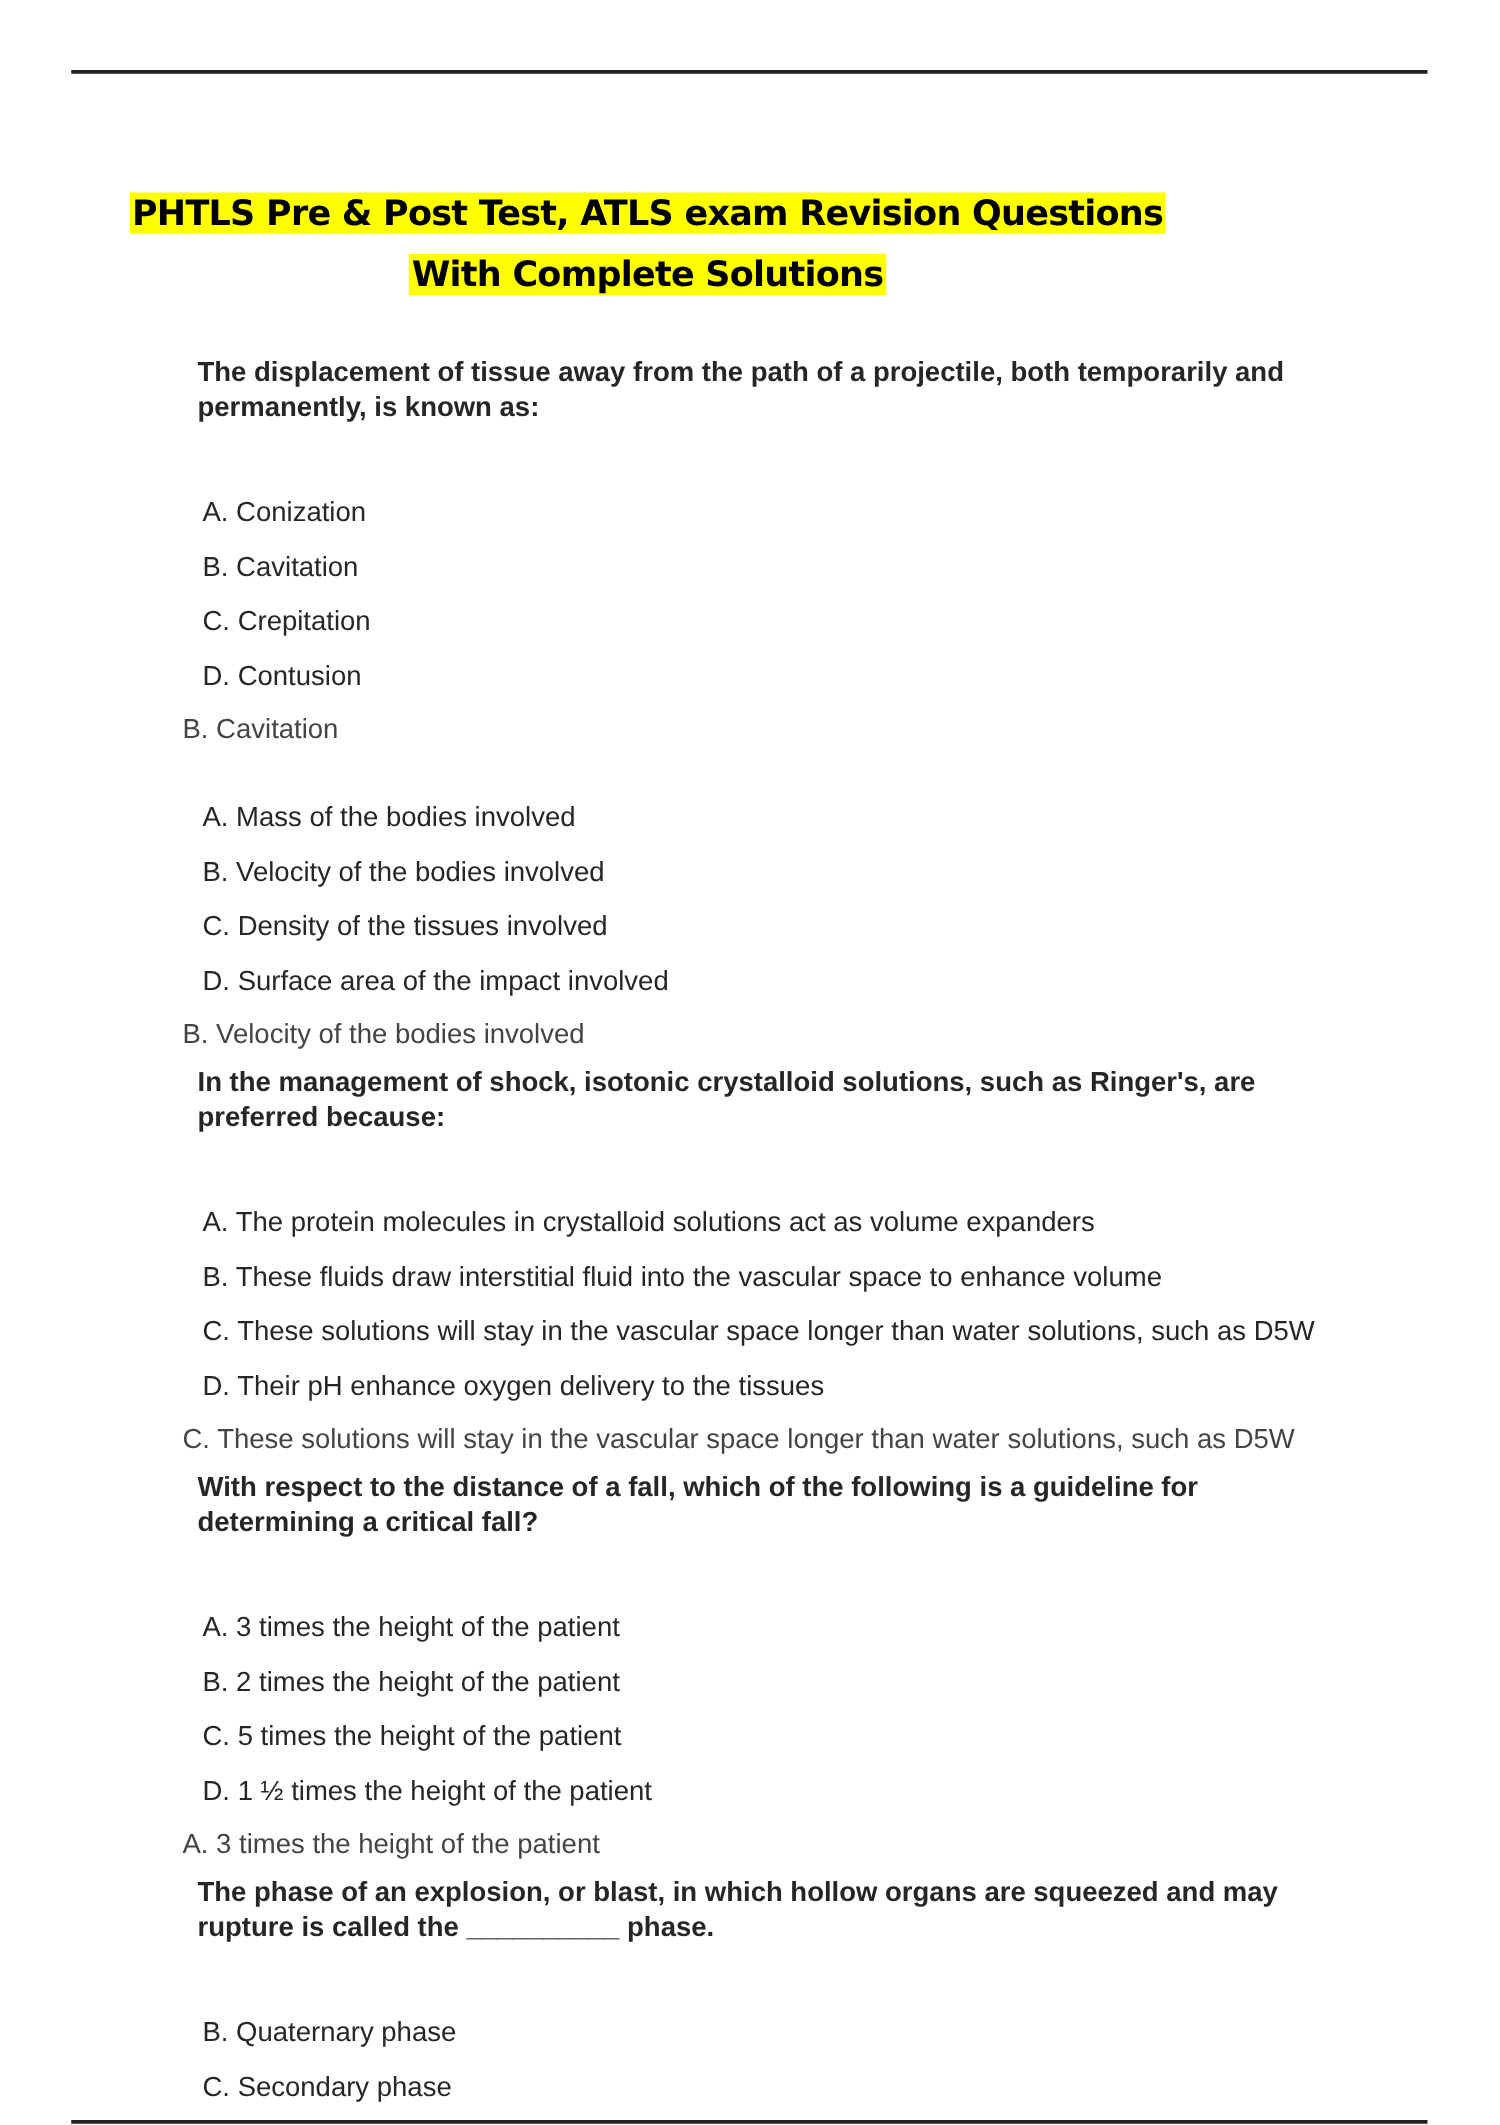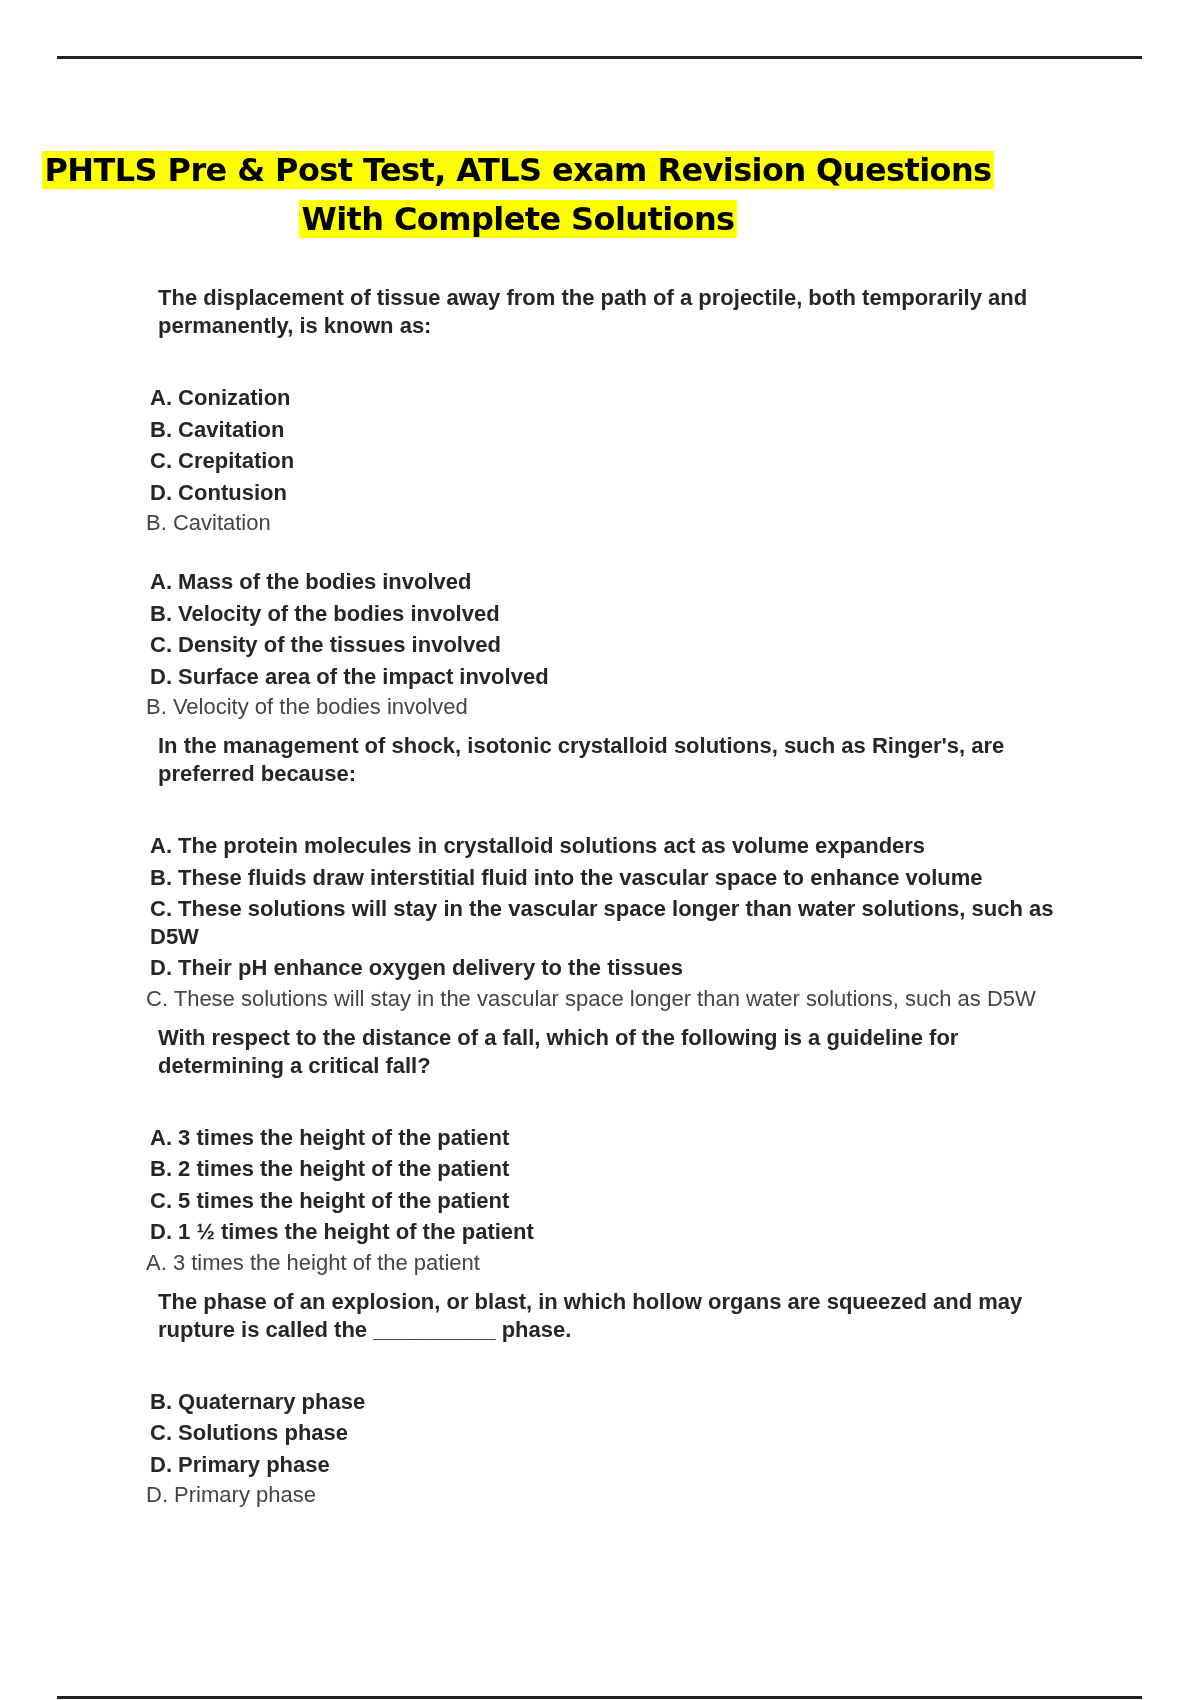--- a/index.html
+++ b/index.html
@@ -2,31 +2,31 @@
 <html><head>
 <meta charset="utf-8">
 <style>
   html, body { margin:0; padding:0; background:#ffffff; }
   body { width:1200px; height:1700px; position:relative; overflow:hidden; }
   .rule { position:absolute; left:57px; width:1085px; height:3px; background:#222; }
   .rule.top { top:56px; }
   .rule.bottom { top:1696px; }
   .title {
     position:absolute; top:146px; left:0; width:1036px; text-align:center;
-    font-family:"DejaVu Sans", sans-serif; font-weight:bold; font-size:32px;
+    font-family:"DejaVu Sans", sans-serif; font-weight:bold; font-size:28px;
     line-height:49px; color:#000; letter-spacing:-0.6px;
   }
   .title span { background:#ffff00; padding:0 2px; }
   .content {
     position:absolute; top:272px; left:146px; width:950px;
     font-family:"Liberation Sans", sans-serif; font-size:22px; color:#262626;
   }
   .q { font-weight:bold; line-height:28px; margin:12px; }
   .gap { height:28px; }
-  .opt { font-weight:bold; line-height:27.5px; margin:4px; }
+  .opt { font-weight:normal; line-height:27.5px; margin:16px; }
   .ans { font-weight:normal; color:#444; line-height:26px; margin:0; }
 </style>
 </head>
 <body>
 
 <div class="rule top"></div>
 
 <div class="title">
   <span>PHTLS Pre &amp; Post Test, ATLS exam Revision Questions</span><br>
   <span>With Complete Solutions</span>
@@ -70,19 +70,19 @@
     <p class="opt">B. 2 times the height of the patient</p>
     <p class="opt">C. 5 times the height of the patient</p>
     <p class="opt">D. 1 ½ times the height of the patient</p>
     <p class="ans">A. 3 times the height of the patient</p>
   </div>
 
   <div>
     <p class="q">The phase of an explosion, or blast, in which hollow organs are squeezed and may rupture is called the __________ phase.</p>
     <div class="gap"></div>
     <p class="opt">B. Quaternary phase</p>
-    <p class="opt">C. Solutions phase</p>
+    <p class="opt">C. Secondary phase</p>
     <p class="opt">D. Primary phase</p>
     <p class="ans">D. Primary phase</p>
   </div>
 </div>
 
 <div class="rule bottom"></div>
 
 </body></html>

